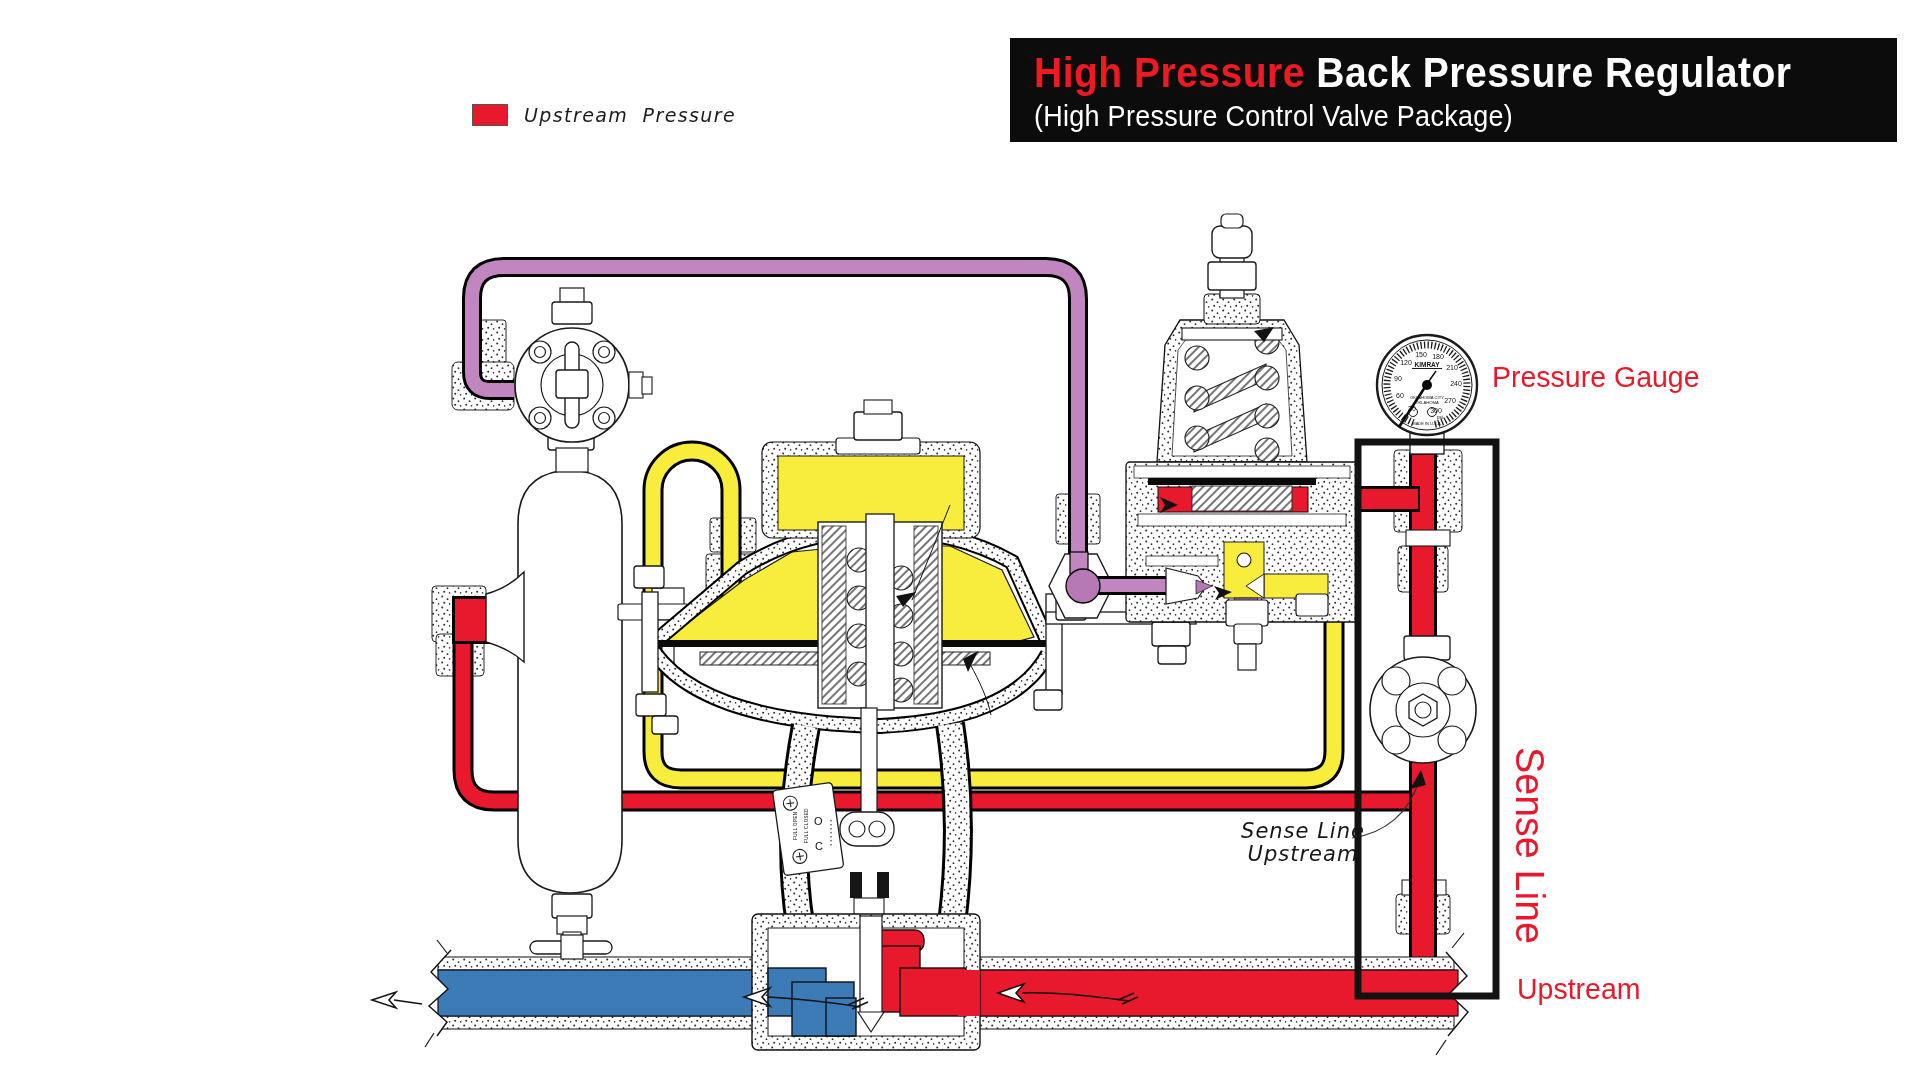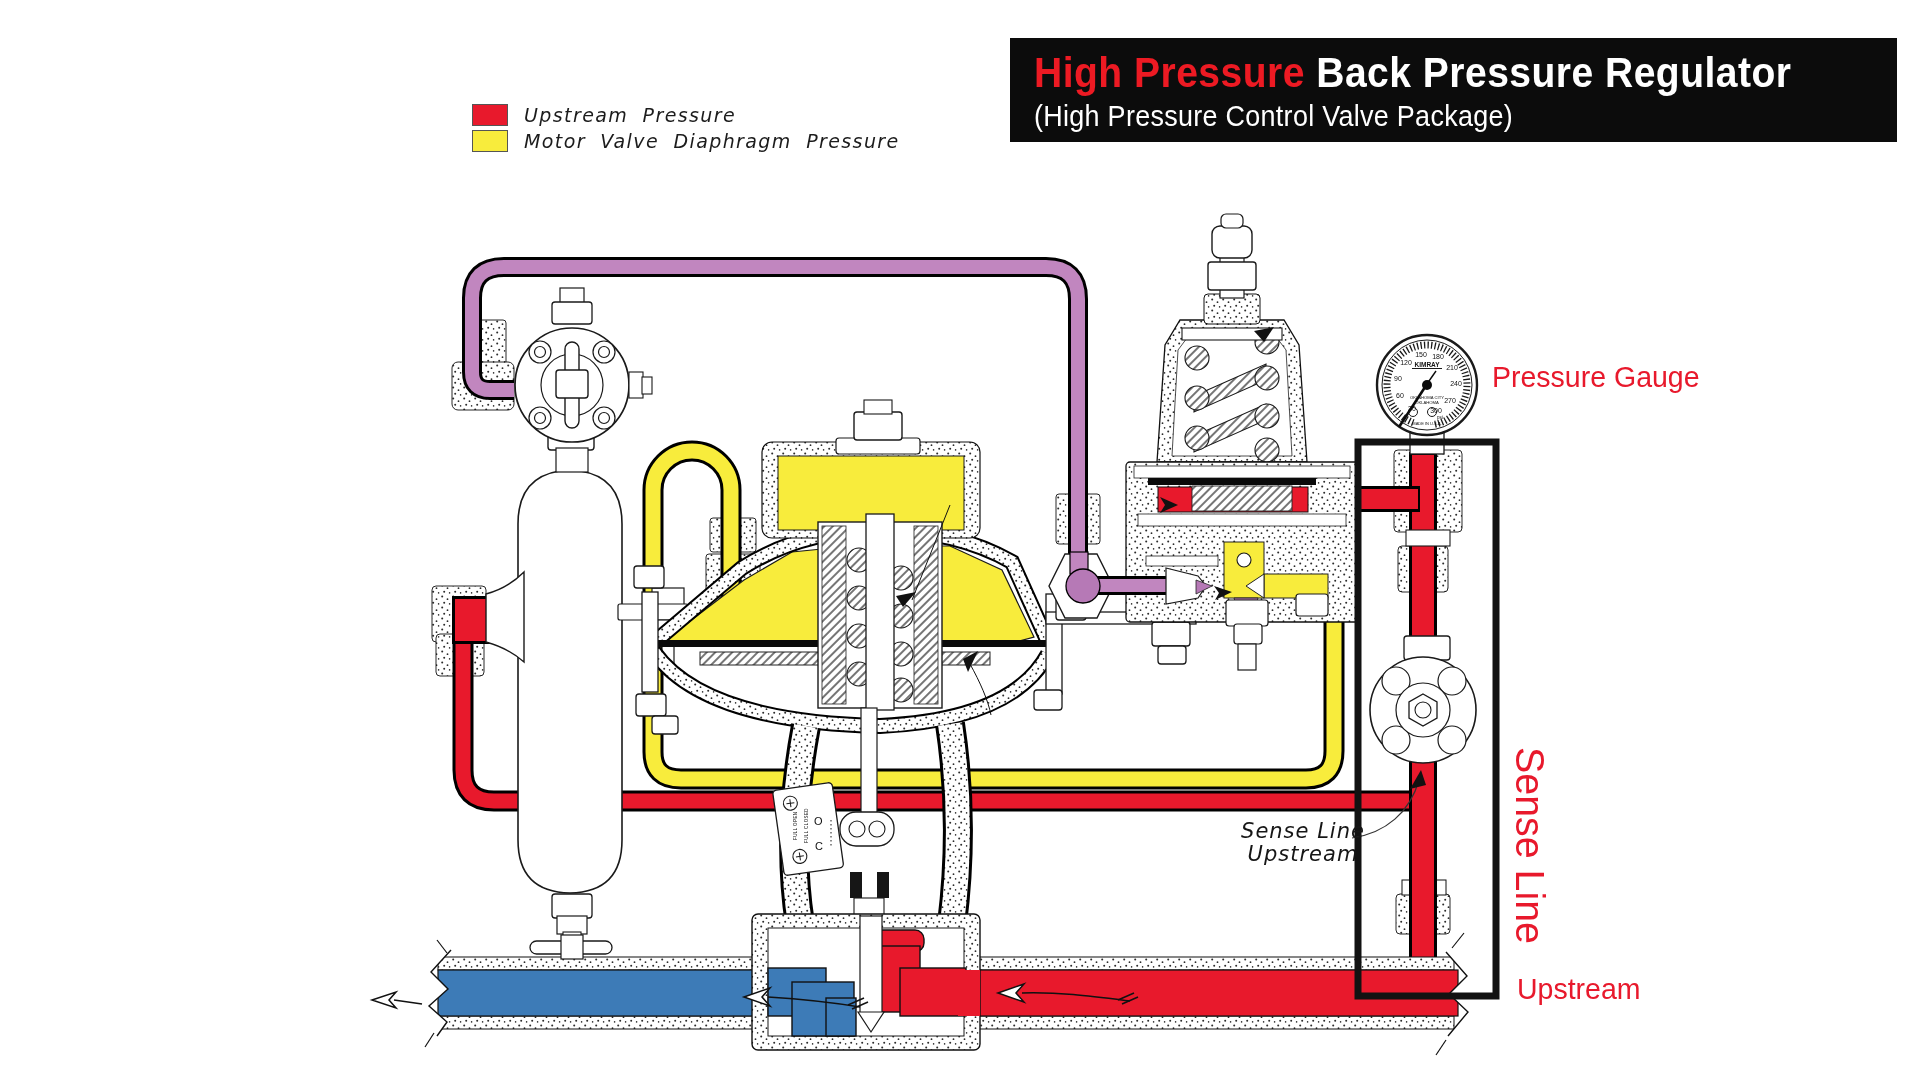--- a/index.html
+++ b/index.html
@@ -365,24 +365,20 @@
     <div class="hdr-title"><span class="hl">High Pressure</span><span> Back Pressure Regulator</span></div>
     <div class="hdr-sub">(High Pressure Control Valve Package)</div>
   </div>
 </div>
 
 <div class="legend">
   <div class="lg-row">
     <div class="lg-sw" style="background: rgb(232, 25, 44);"></div>
     <div class="lg-lb">Upstream Pressure</div>
   </div>
-  <div class="lg-row">
-    <div class="lg-sw" style="background: rgb(248, 236, 60);"></div>
-    <div class="lg-lb">Motor Valve Diaphragm Pressure</div>
-  </div>
 </div>
 
 <div class="ann ann-pg">Pressure Gauge</div>
 <div class="ann ann-sl">Sense Line</div>
 <div class="ann ann-up">Upstream</div>
 <div class="prot">
   <div>Sense Line</div>
   <div>Upstream</div>
 </div>
 

